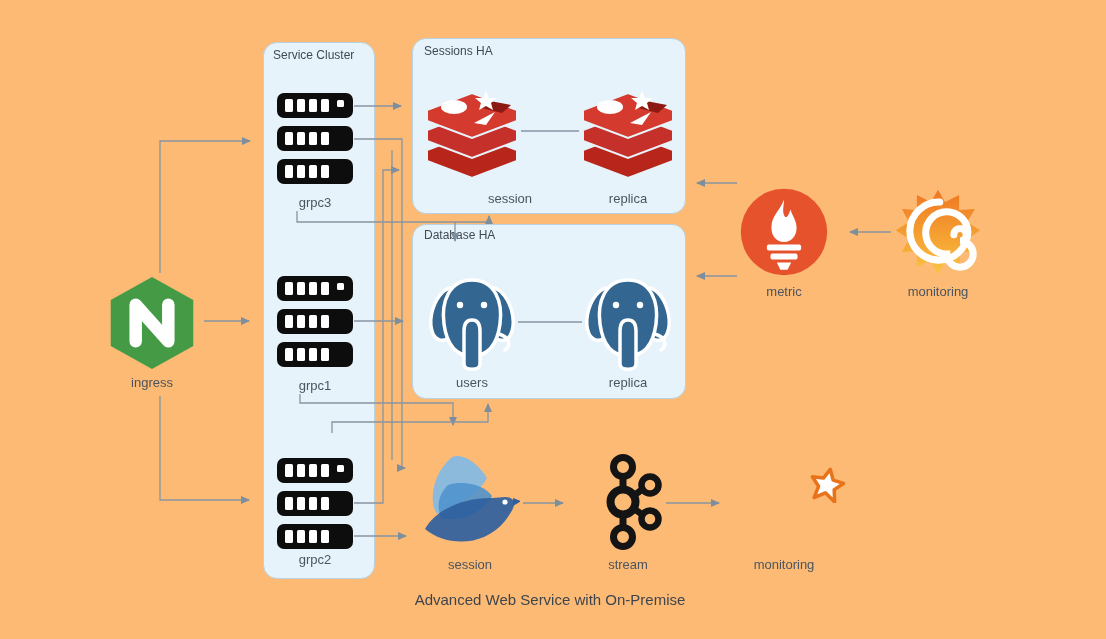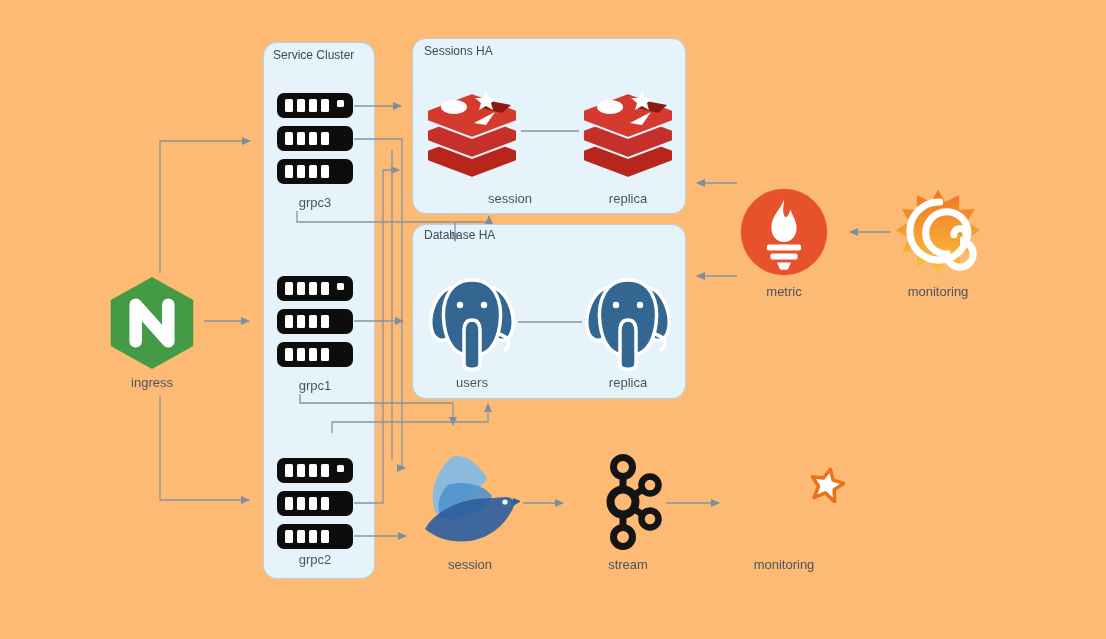--- a/index.html
+++ b/index.html
@@ -270,14 +270,15 @@
   </div>
   <div class="node-label" style="left:568px;top:557px;width:120px;">stream</div>
 
   <div class="node" style="left:733px;top:481px;width:120px;height:60px;">
     <svg width="36" height="36" viewBox="0 0 36 36" style="position:absolute;left:76px;top:-14px;">
       <polygon points="18,2 23,12 34,13 26,21 29,33 18,26 8,33 10,21 2,13 13,12" fill="#ffffff" stroke="#e8731a" stroke-width="3.5" stroke-linejoin="round" transform="rotate(12 18 18)"></polygon>
     </svg>
   </div>
   <div class="node-label" style="left:724px;top:557px;width:120px;">monitoring</div>
 
+  <div class="title">Advanced Web Service with On-Premise</div>
 
 </div>
 
 </body></html>

